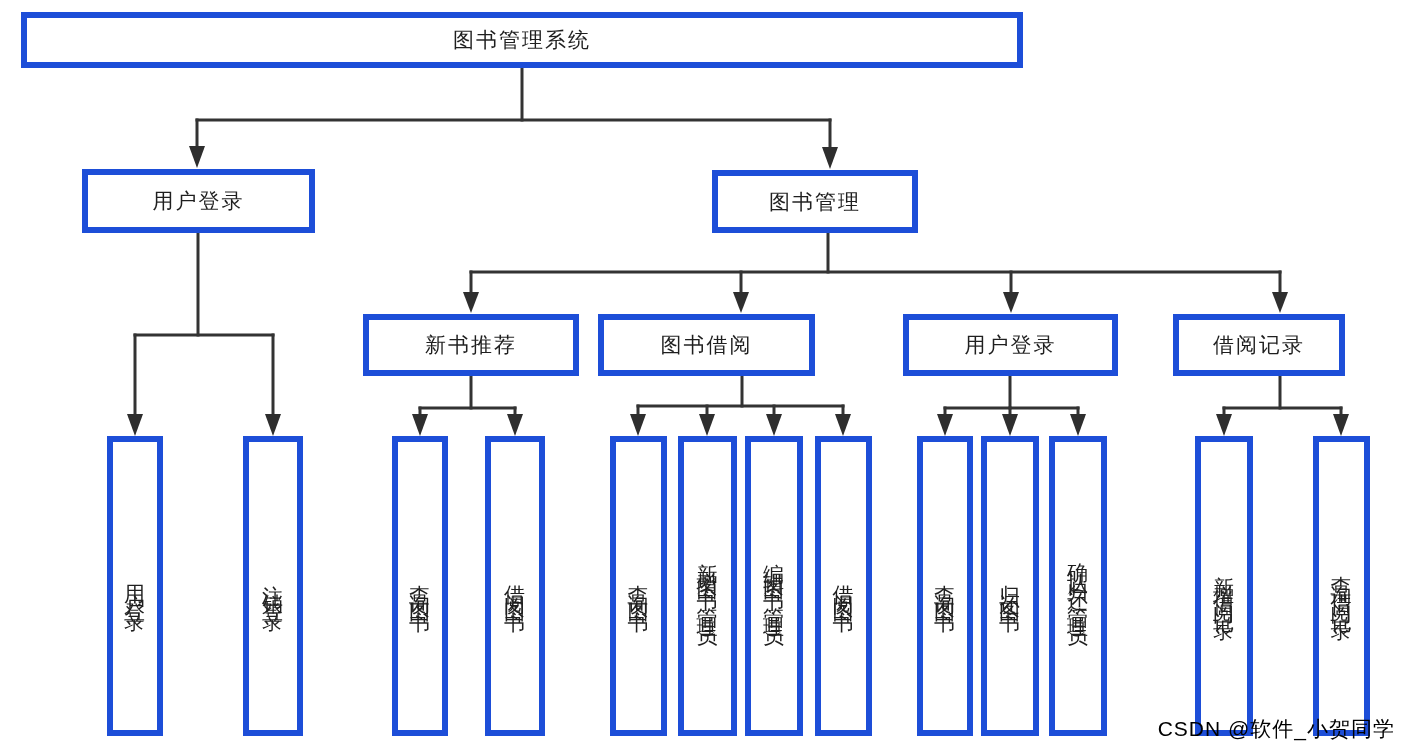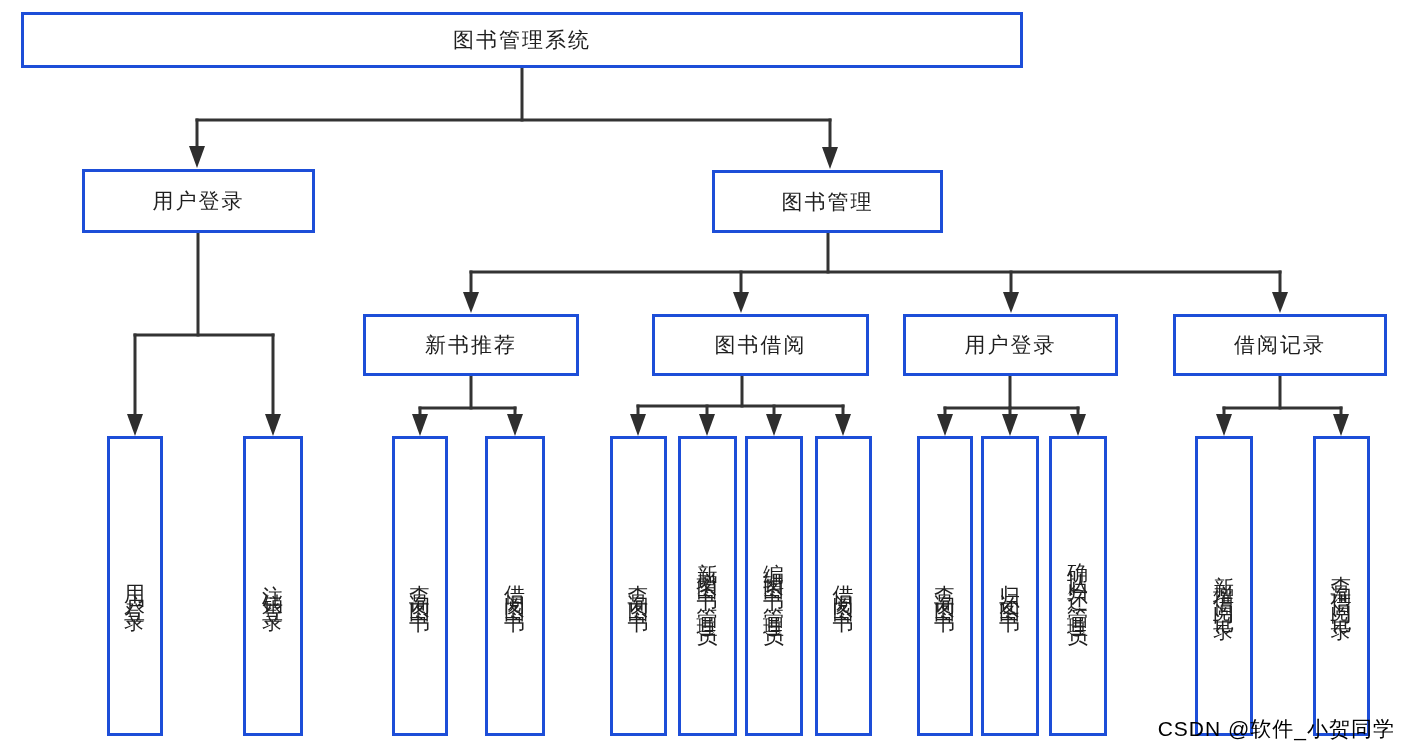--- a/index.html
+++ b/index.html
@@ -20,21 +20,21 @@
     left: 0;
     top: 0;
     width: 1405px;
     height: 747px;
     pointer-events: none;
   }
   .node {
     position: absolute;
     box-sizing: border-box;
     background: #ffffff;
-    border: 3px solid #1d4ed8;
+    border: 6px solid #1d4ed8;
     color: #1f1f1f;
     display: flex;
     align-items: center;
     justify-content: center;
   }
   .node.hbox {
     font-size: 21px;
     letter-spacing: 2px;
     white-space: nowrap;
   }
@@ -130,26 +130,26 @@
       <polygon points="1070,414 1086,414 1078,436"></polygon>
 
       <polygon points="1216,414 1232,414 1224,436"></polygon>
       <polygon points="1333,414 1349,414 1341,436"></polygon>
     </g>
   </svg>
 
   <div class="node hbox" style="left:21px; top:12px; width:1002px; height:56px;">图书管理系统</div>
 
   <div class="node hbox" style="left:82px; top:169px; width:233px; height:64px;">用户登录</div>
-  <div class="node hbox" style="left:712px; top:170px; width:231px; height:63px;">图书管理</div>
+  <div class="node hbox" style="left:712px; top:170px; width:206px; height:63px;">图书管理</div>
 
   <div class="node hbox" style="left:363px; top:314px; width:216px; height:62px;">新书推荐</div>
-  <div class="node hbox" style="left:652px; top:314px; width:217px; height:62px;">图书借阅</div>
+  <div class="node hbox" style="left:598px; top:314px; width:217px; height:62px;">图书借阅</div>
   <div class="node hbox" style="left:903px; top:314px; width:215px; height:62px;">用户登录</div>
-  <div class="node hbox" style="left:1173px; top:314px; width:214px; height:62px;">借阅记录</div>
+  <div class="node hbox" style="left:1173px; top:314px; width:172px; height:62px;">借阅记录</div>
 
   <div class="node vbox" style="left:107px; top:436px; width:56px; height:300px;">
     <span>用户登录</span>
   </div>
   <div class="node vbox" style="left:243px; top:436px; width:60px; height:300px;">
     <span>注销登录</span>
   </div>
 
   <div class="node vbox" style="left:392px; top:436px; width:56px; height:300px;">
     <span>查询图书</span>

